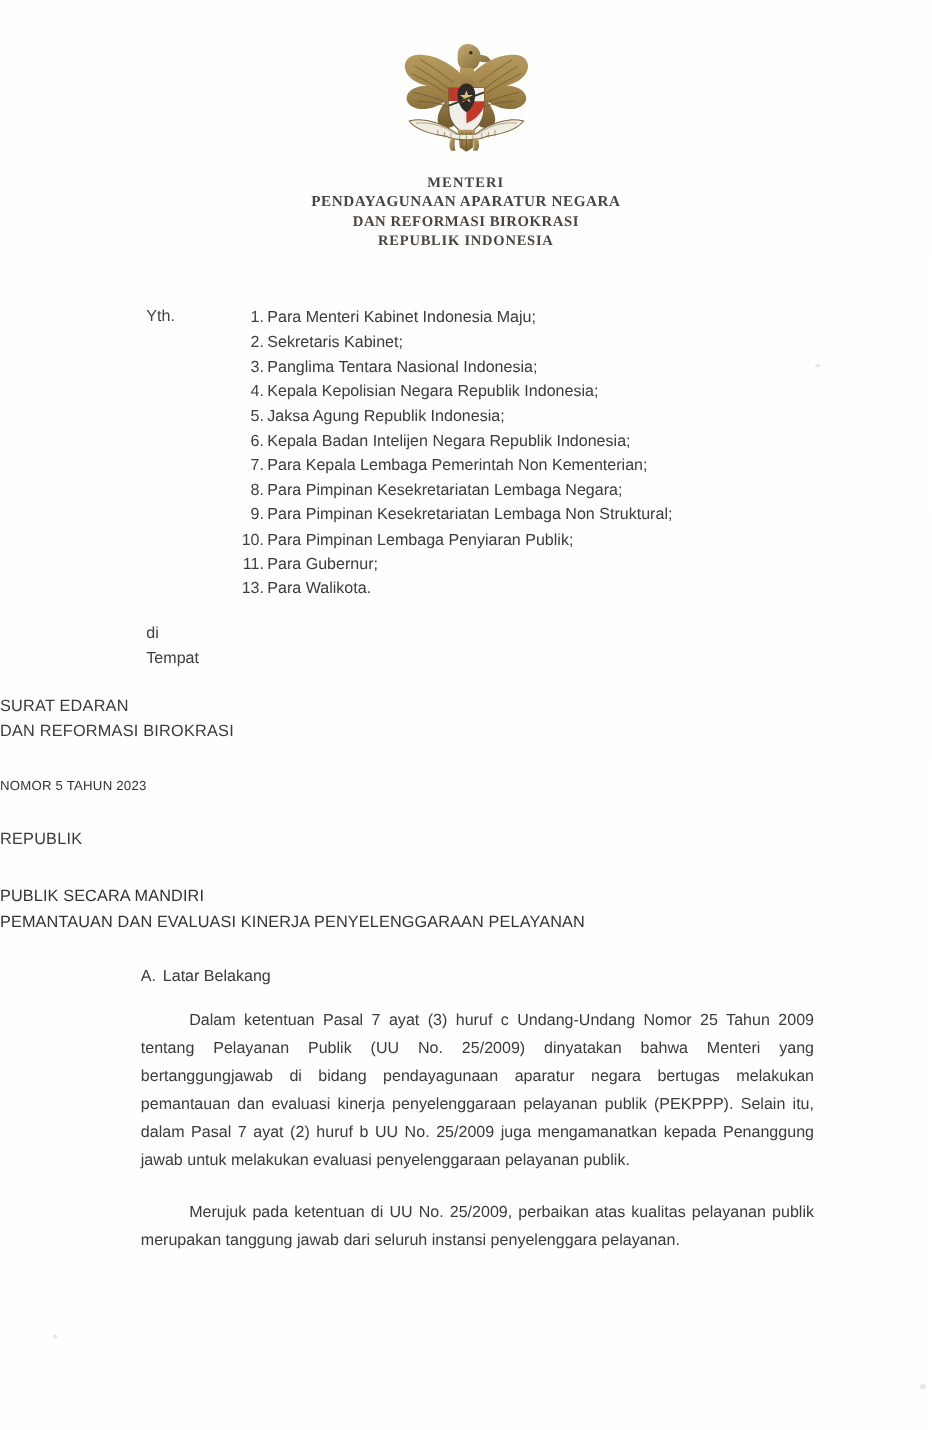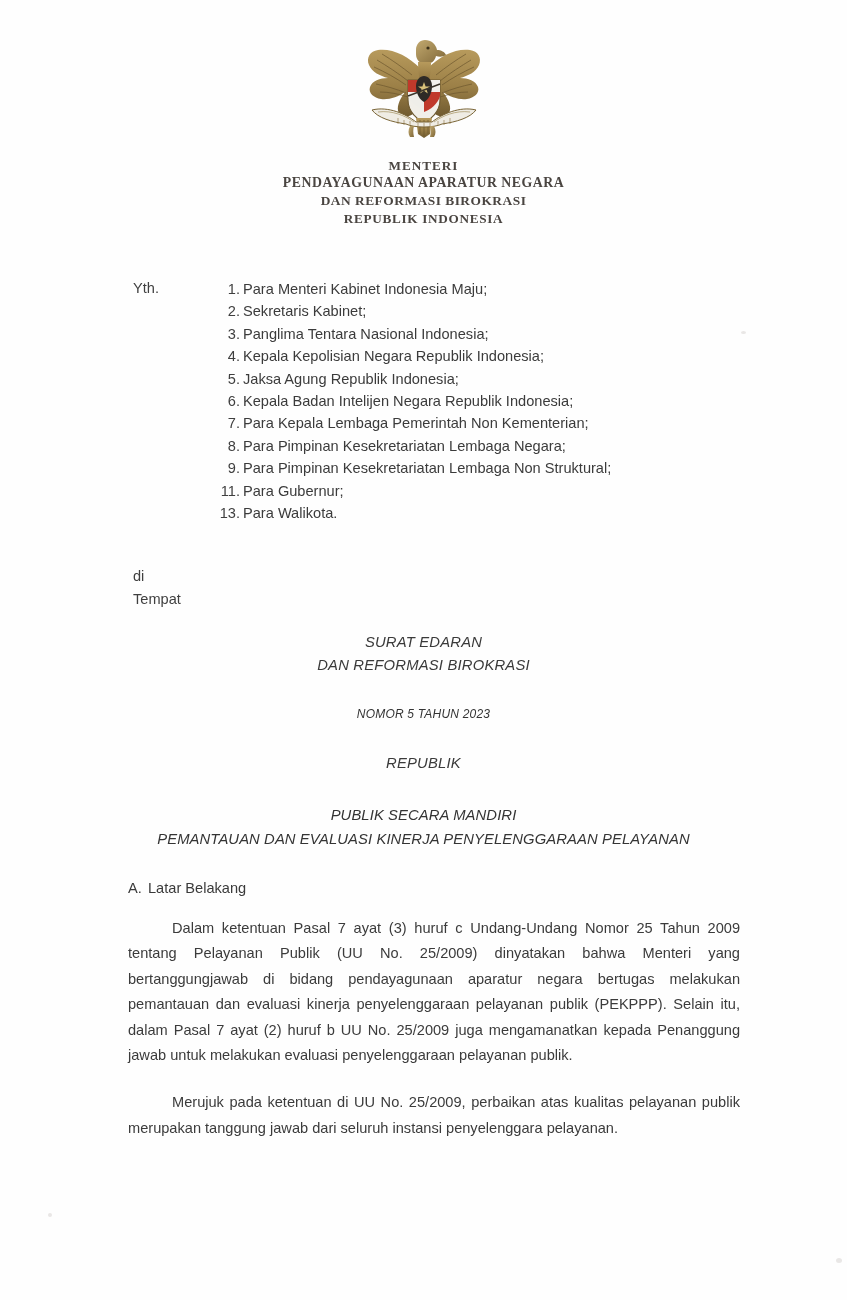--- a/index.html
+++ b/index.html
@@ -99,22 +99,21 @@
     line-height: 22.5px;
     color: #3f3f3f;
   }
 
   
   .title-block {
     position: absolute;
     left: 0;
     top: 631px;
     width: 847px;
-    text-align: center;
-    font-style: italic;
+    text-align: left;
   }
   .tb-line {
     font-size: 14.8px;
     line-height: 23px;
     color: #3a3a3a;
     letter-spacing: 0.2px;
   }
   .nomor {
     margin-top: 26px;
     font-size: 12px;
@@ -316,20 +315,24 @@
         </div>
         <div class="recipient-row">
           <span class="r-num">8.</span>
           <span class="r-text">Para Pimpinan Kesekretariatan Lembaga Negara;</span>
         </div>
         <div class="recipient-row">
           <span class="r-num">9.</span>
           <span class="r-text">Para Pimpinan Kesekretariatan Lembaga Non Struktural;</span>
         </div>
         <div class="recipient-row">
+          <span class="r-num">10.</span>
+          <span class="r-text">Para Pimpinan Lembaga Penyiaran Publik;</span>
+        </div>
+        <div class="recipient-row">
           <span class="r-num">11.</span>
           <span class="r-text">Para Gubernur;</span>
         </div>
         <div class="recipient-row">
           <span class="r-num">13.</span>
           <span class="r-text">Para Walikota.</span>
         </div>
       </div>
   </div>
 

